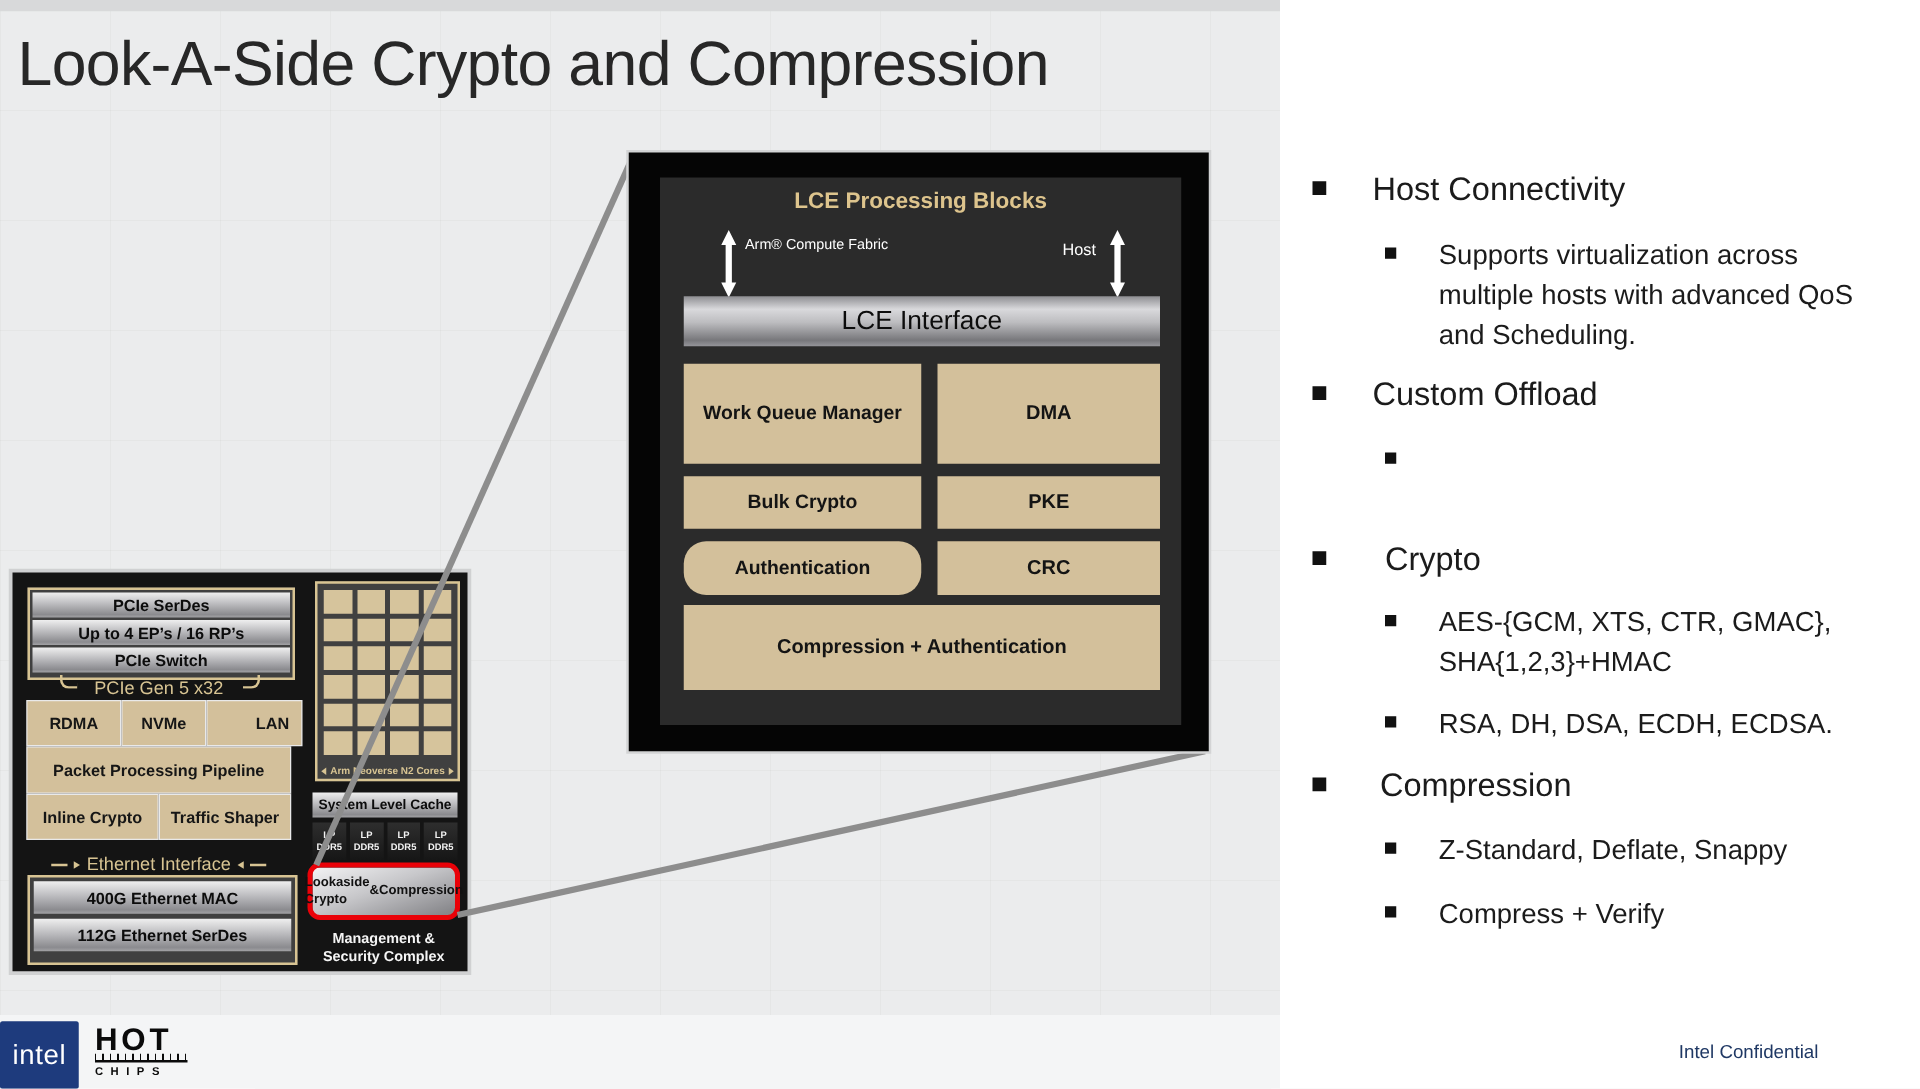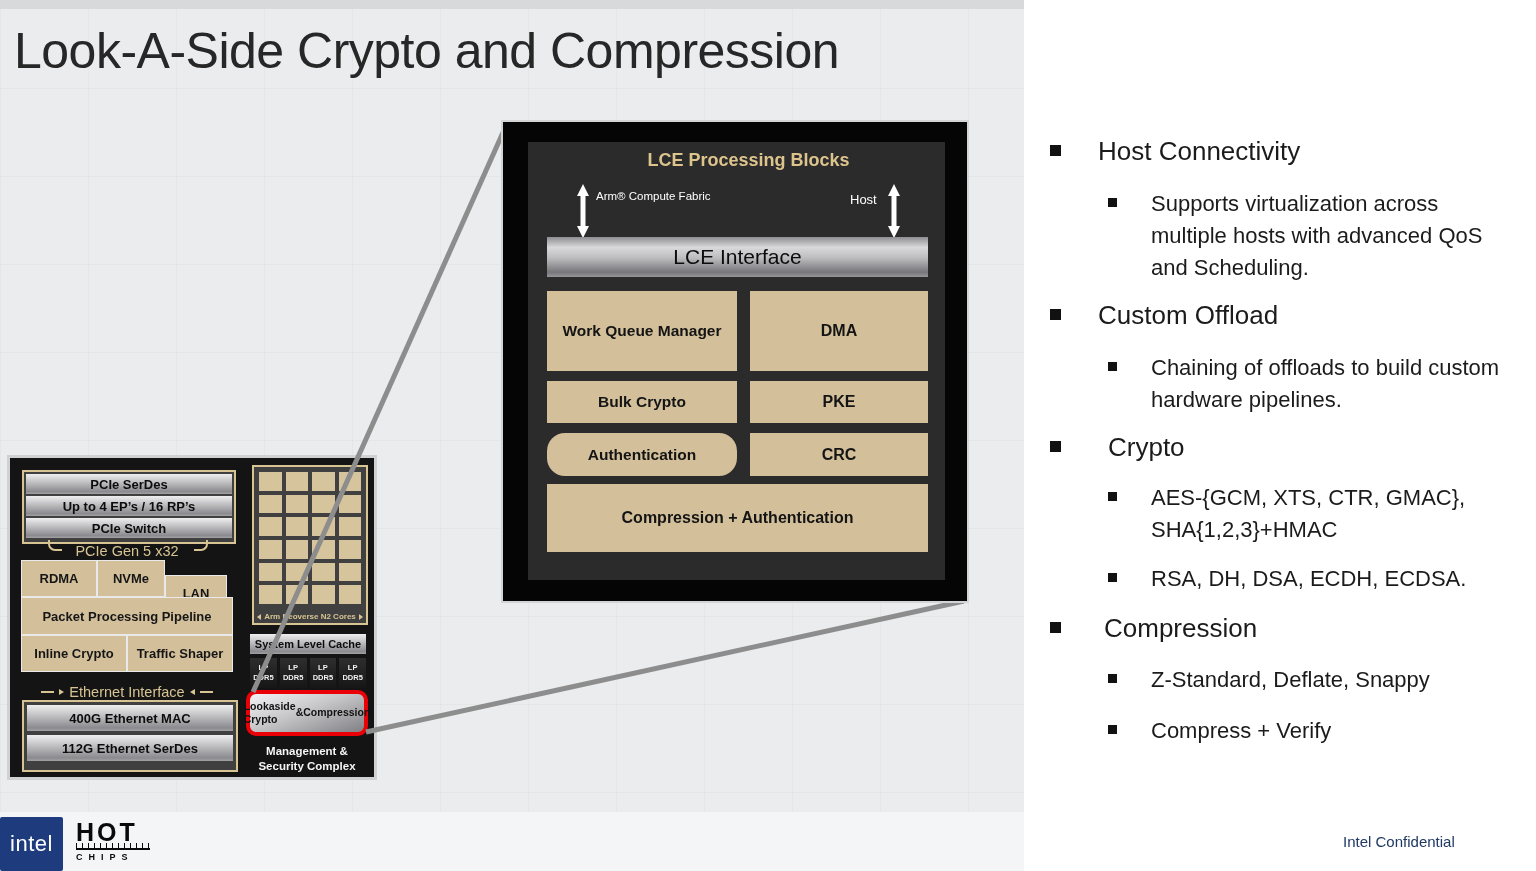--- a/index.html
+++ b/index.html
@@ -18,21 +18,21 @@
   .page-title{left:14px;top:22px;width:990px;font-size:50px;color:#272727;letter-spacing:-.5px;}
 
   
   .callouts{left:0;top:0;width:1024px;height:812px;z-index:3;pointer-events:none;}
 
   
   .lce-outer{left:503px;top:122px;width:464px;height:479px;background:#050505;z-index:4;
              box-shadow:0 0 0 2px #d3d4d5;}
   .lce-inner{position:absolute;left:25px;top:20px;width:417px;height:438px;background:#2b2b2b;}
   .lce-title{position:absolute;left:0;top:8px;width:100%;text-align:center;color:#ddc48d;
-             font-size:18px;font-weight:600;padding-left:12px;}
+             font-size:18px;font-weight:600;}
   .lce-label{position:absolute;color:#fff;font-size:11.5px;}
   .metal{display:flex;align-items:center;justify-content:center;color:#0c0c0c;
     background:linear-gradient(180deg,#8e8e92 0%,#d9d9dc 26%,#bdbdc0 52%,#77777b 88%,#95959a 100%);}
   .lce-interface{position:absolute;left:19px;top:95px;width:381px;height:40px;font-size:21px;}
   .tanbox{position:absolute;background:#d3c09b;color:#141414;font-weight:700;
           display:flex;align-items:center;justify-content:center;text-align:center;}
 
   
   .chip-outer{left:10px;top:458px;width:364px;height:319px;background:#141414;z-index:2;
               box-shadow:0 0 0 3px #d0d1d2;}
@@ -103,21 +103,21 @@
     <div class="chipbar" style="height:20px;margin-bottom:2px;">PCIe SerDes</div>
     <div class="chipbar" style="height:20px;margin-bottom:2px;">Up to 4 EP’s / 16 RP’s</div>
     <div class="chipbar" style="height:20px;">PCIe Switch</div>
   </div>
   <div class="curl-l" style="left:38px;top:82px;"></div>
   <div class="curl-r" style="left:184px;top:82px;"></div>
   <div class="tan-cap" style="left:12px;top:84px;width:210px;height:18px;">PCIe Gen 5 x32</div>
 
   <div class="chip-tan seam" style="left:12px;top:103px;width:74px;height:35px;">RDMA</div>
   <div class="chip-tan seam" style="left:88px;top:103px;width:66px;height:35px;">NVMe</div>
-  <div class="chip-tan seam" style="left:156px;top:118px;width:60px;height:35px;">LAN</div>
+  <div class="chip-tan seam" style="left:156px;top:103px;width:46px;height:35px;padding-left:29px;">LAN</div>
   <div class="chip-tan seam" style="left:12px;top:140px;width:210px;height:36px;">Packet Processing Pipeline</div>
   <div class="chip-tan seam" style="left:12px;top:178px;width:104px;height:35px;">Inline Crypto</div>
   <div class="chip-tan seam" style="left:118px;top:178px;width:104px;height:35px;">Traffic Shaper</div>
 
   <div class="tan-cap" style="left:12px;top:226px;width:210px;height:16px;">
     <span class="cap-line"></span>
     <span class="arr-r"></span>
     <span>Ethernet Interface</span>
     <span class="arr-l"></span>
     <span class="cap-line"></span>
@@ -224,21 +224,20 @@
 <div class="b-row" style="left:1108px;top:188px;">
   <span class="sq2"></span>
   <span class="b2-text">Supports virtualization across multiple hosts with advanced QoS and Scheduling.</span>
 </div>
 <div class="b-row" style="left:1050px;top:300px;">
   <span class="sq1"></span>
   <span class="b1-text">Custom Offload</span>
 </div>
 <div class="b-row" style="left:1108px;top:352px;">
   <span class="sq2"></span>
-  <span class="b2-text">Chaining of offloads to build custom hardware pipelines.</span>
 </div>
 <div class="b-row" style="left:1050px;top:432px;">
   <span class="sq1"></span>
   <span class="b1-text" style="margin-left:47px;">Crypto</span>
 </div>
 <div class="b-row" style="left:1108px;top:482px;">
   <span class="sq2"></span>
   <span class="b2-text">AES-{GCM, XTS, CTR, GMAC}, SHA{1,2,3}+HMAC</span>
 </div>
 <div class="b-row" style="left:1108px;top:563px;">

